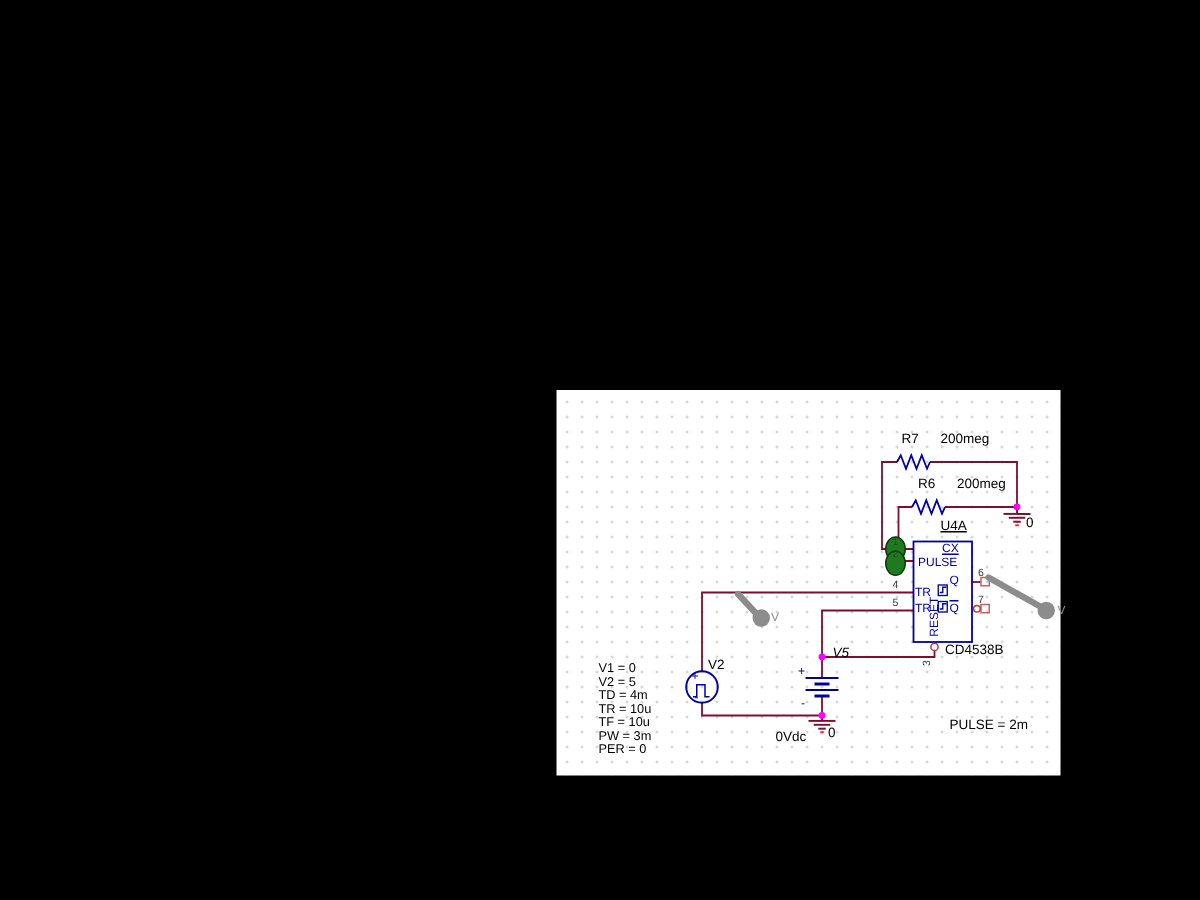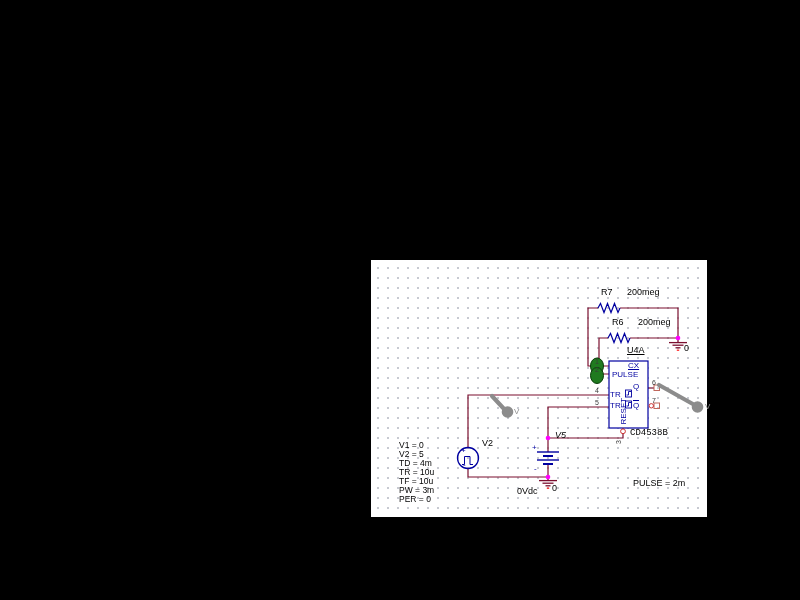--- a/index.html
+++ b/index.html
@@ -128,24 +128,24 @@
   <span class="chiptxt rot" style="left:239px;top:147px;width:26px;text-align:center;">RESET</span>
 
   <span class="pin" style="left:224px;top:98px;">1</span>
   <span class="pin" style="left:224px;top:106px;">2</span>
   <span class="pin" style="left:224px;top:127px;">4</span>
   <span class="pin" style="left:224px;top:139px;">5</span>
   <span class="pin" style="left:281px;top:119px;">6</span>
   <span class="pin" style="left:281px;top:137px;">7</span>
   <span class="pin rot" style="left:246px;top:178px;">3</span>
 
-  <span class="lbl" style="left:259px;top:168px;font-family:Liberation Mono, monospace;">CD4538B</span>
+  <span class="lbl" style="left:259px;top:168px;">CD4538B</span>
   <span class="lbl" style="left:262px;top:178px;margin-top:40px;">PULSE = 2m</span>
 
-  <span class="lbl" style="left:111px;top:178px;">V2</span>
+  <span class="lbl" style="left:101px;top:178px;">V2</span>
   <span class="lbl navy" style="left:90px;top:186px;font-size:8px;">+</span>
   <span class="lbl navy" style="left:92px;top:200px;font-size:8px;">-</span>
 
   <span class="lbl" style="left:184px;top:170px;font-style:italic;">V5</span>
   <span class="lbl" style="left:146px;top:188px;margin-top:38px;">0Vdc</span>
   <span class="lbl navy" style="left:161px;top:183px;font-size:8px;">+</span>
   <span class="lbl navy" style="left:163px;top:204px;font-size:8px;">-</span>
 
   <span class="lbl" style="left:181px;top:223px;">0</span>
 

